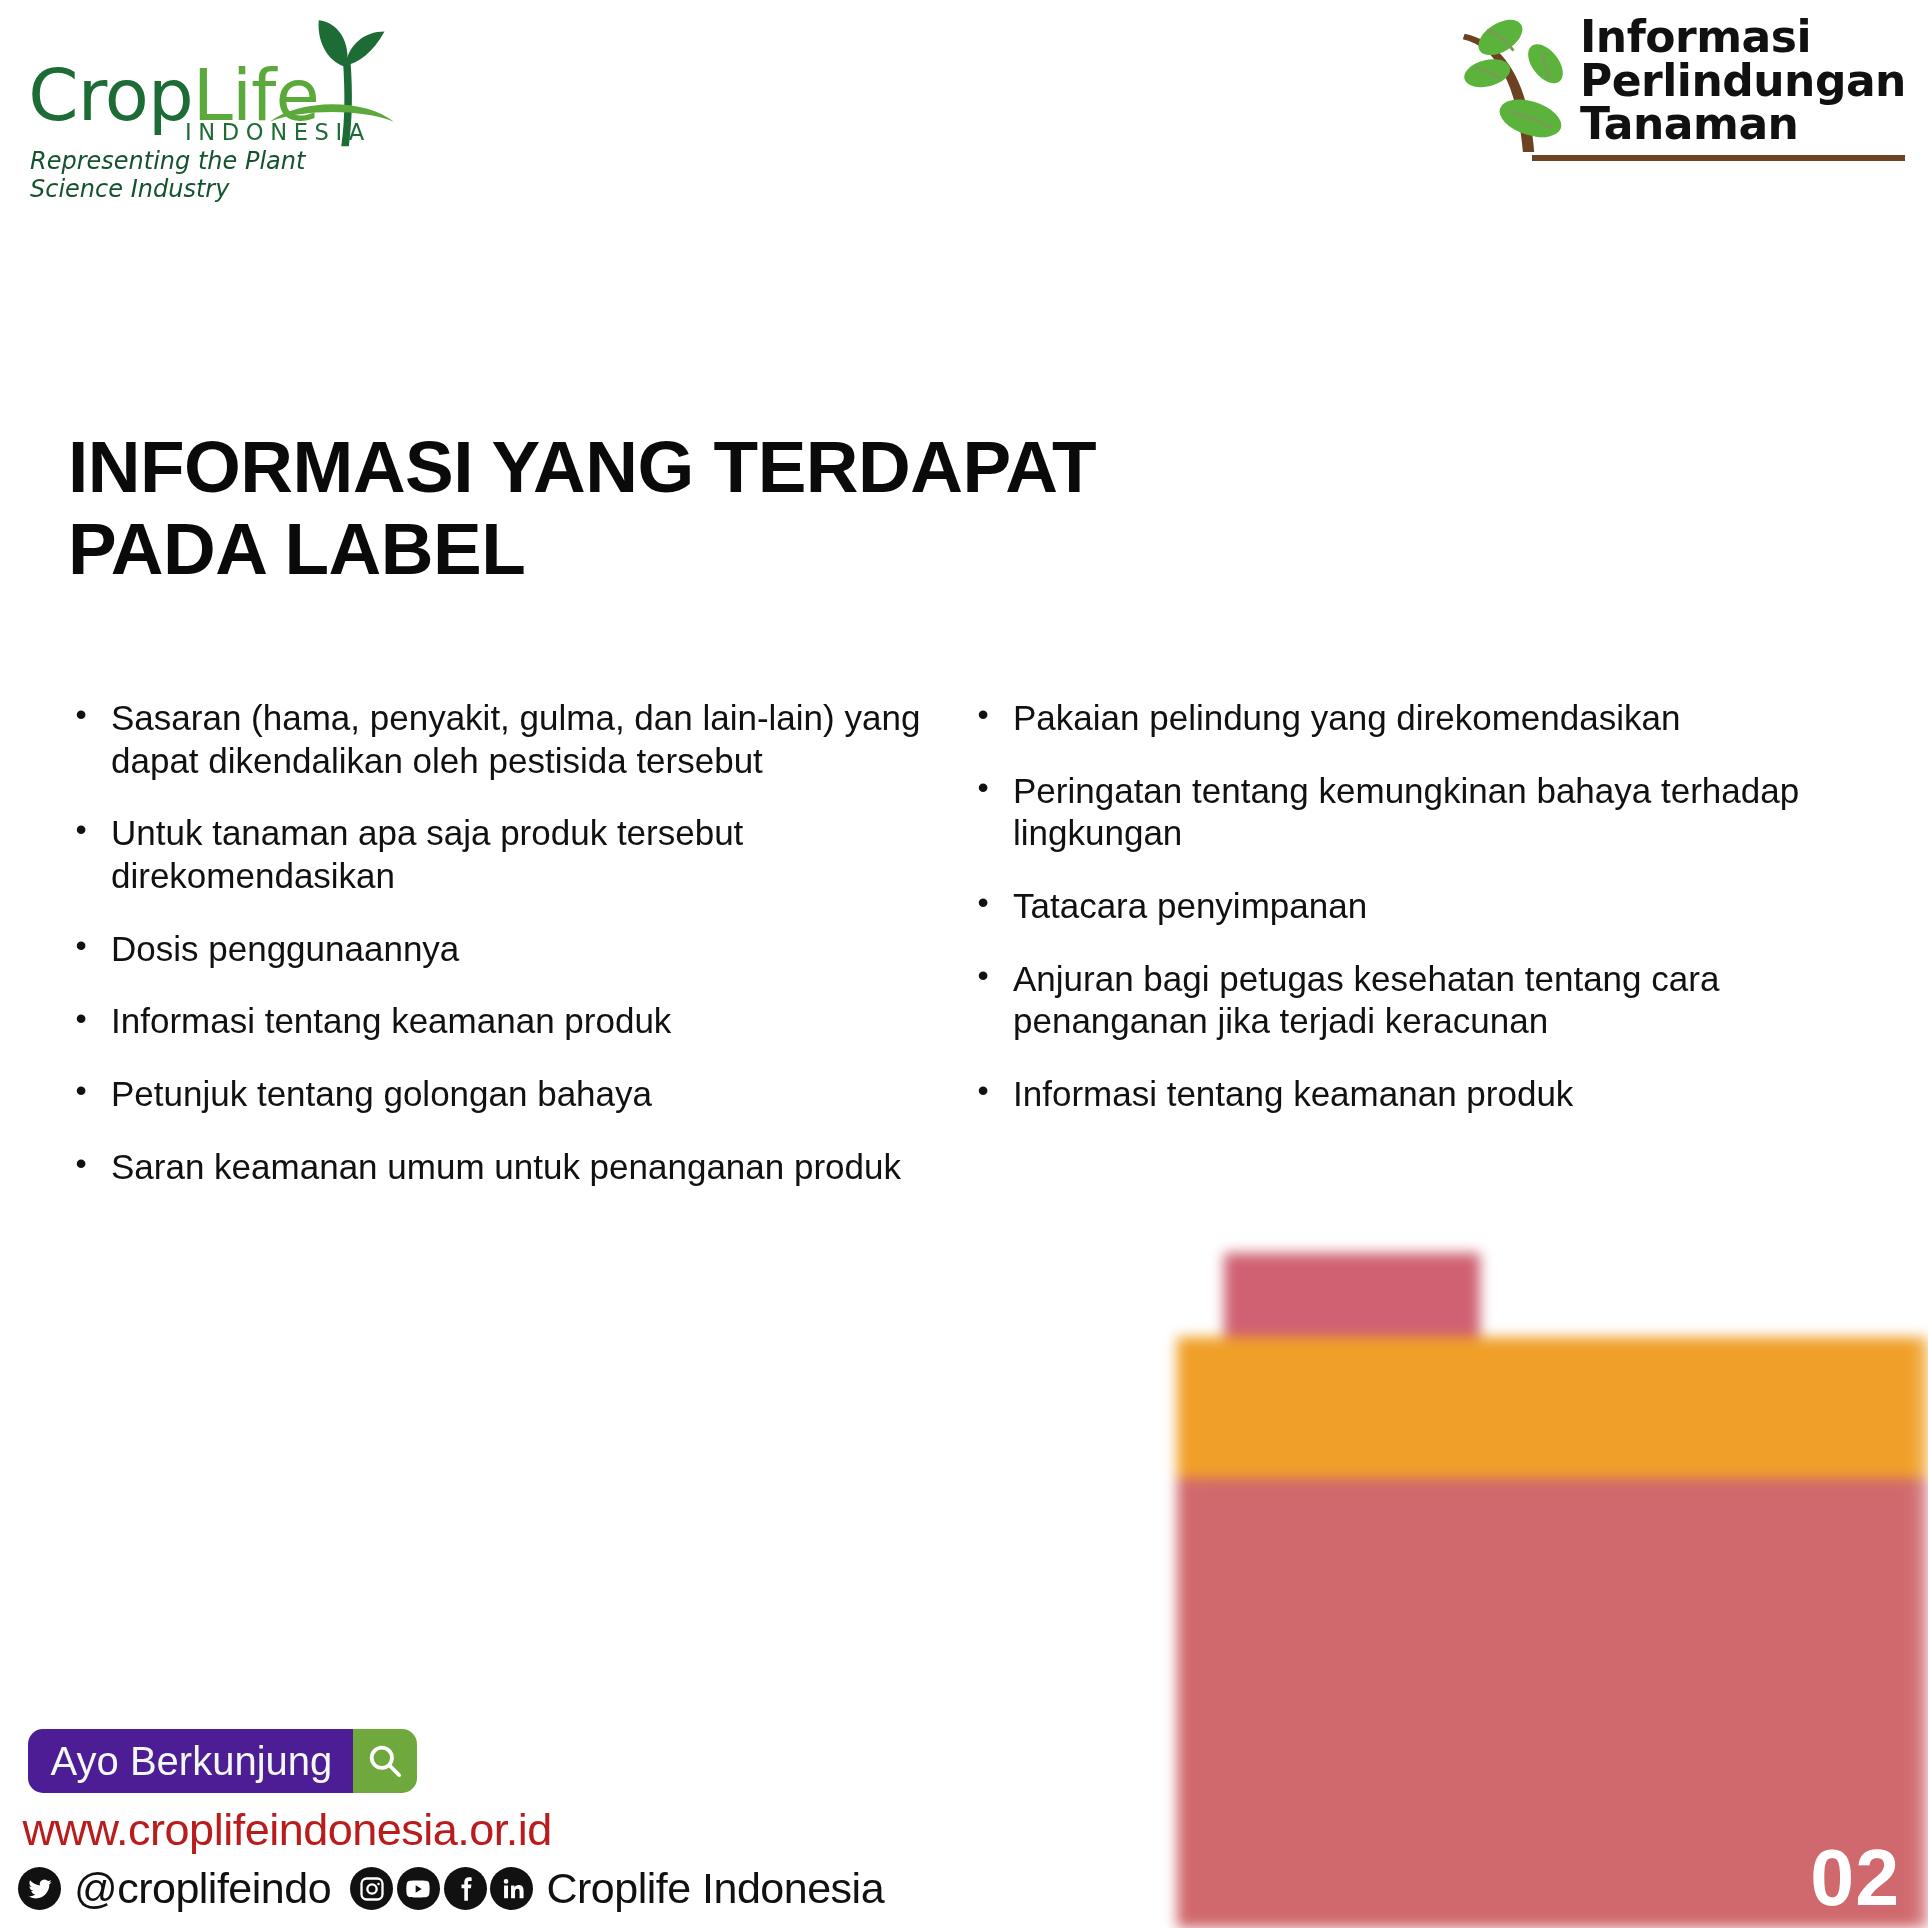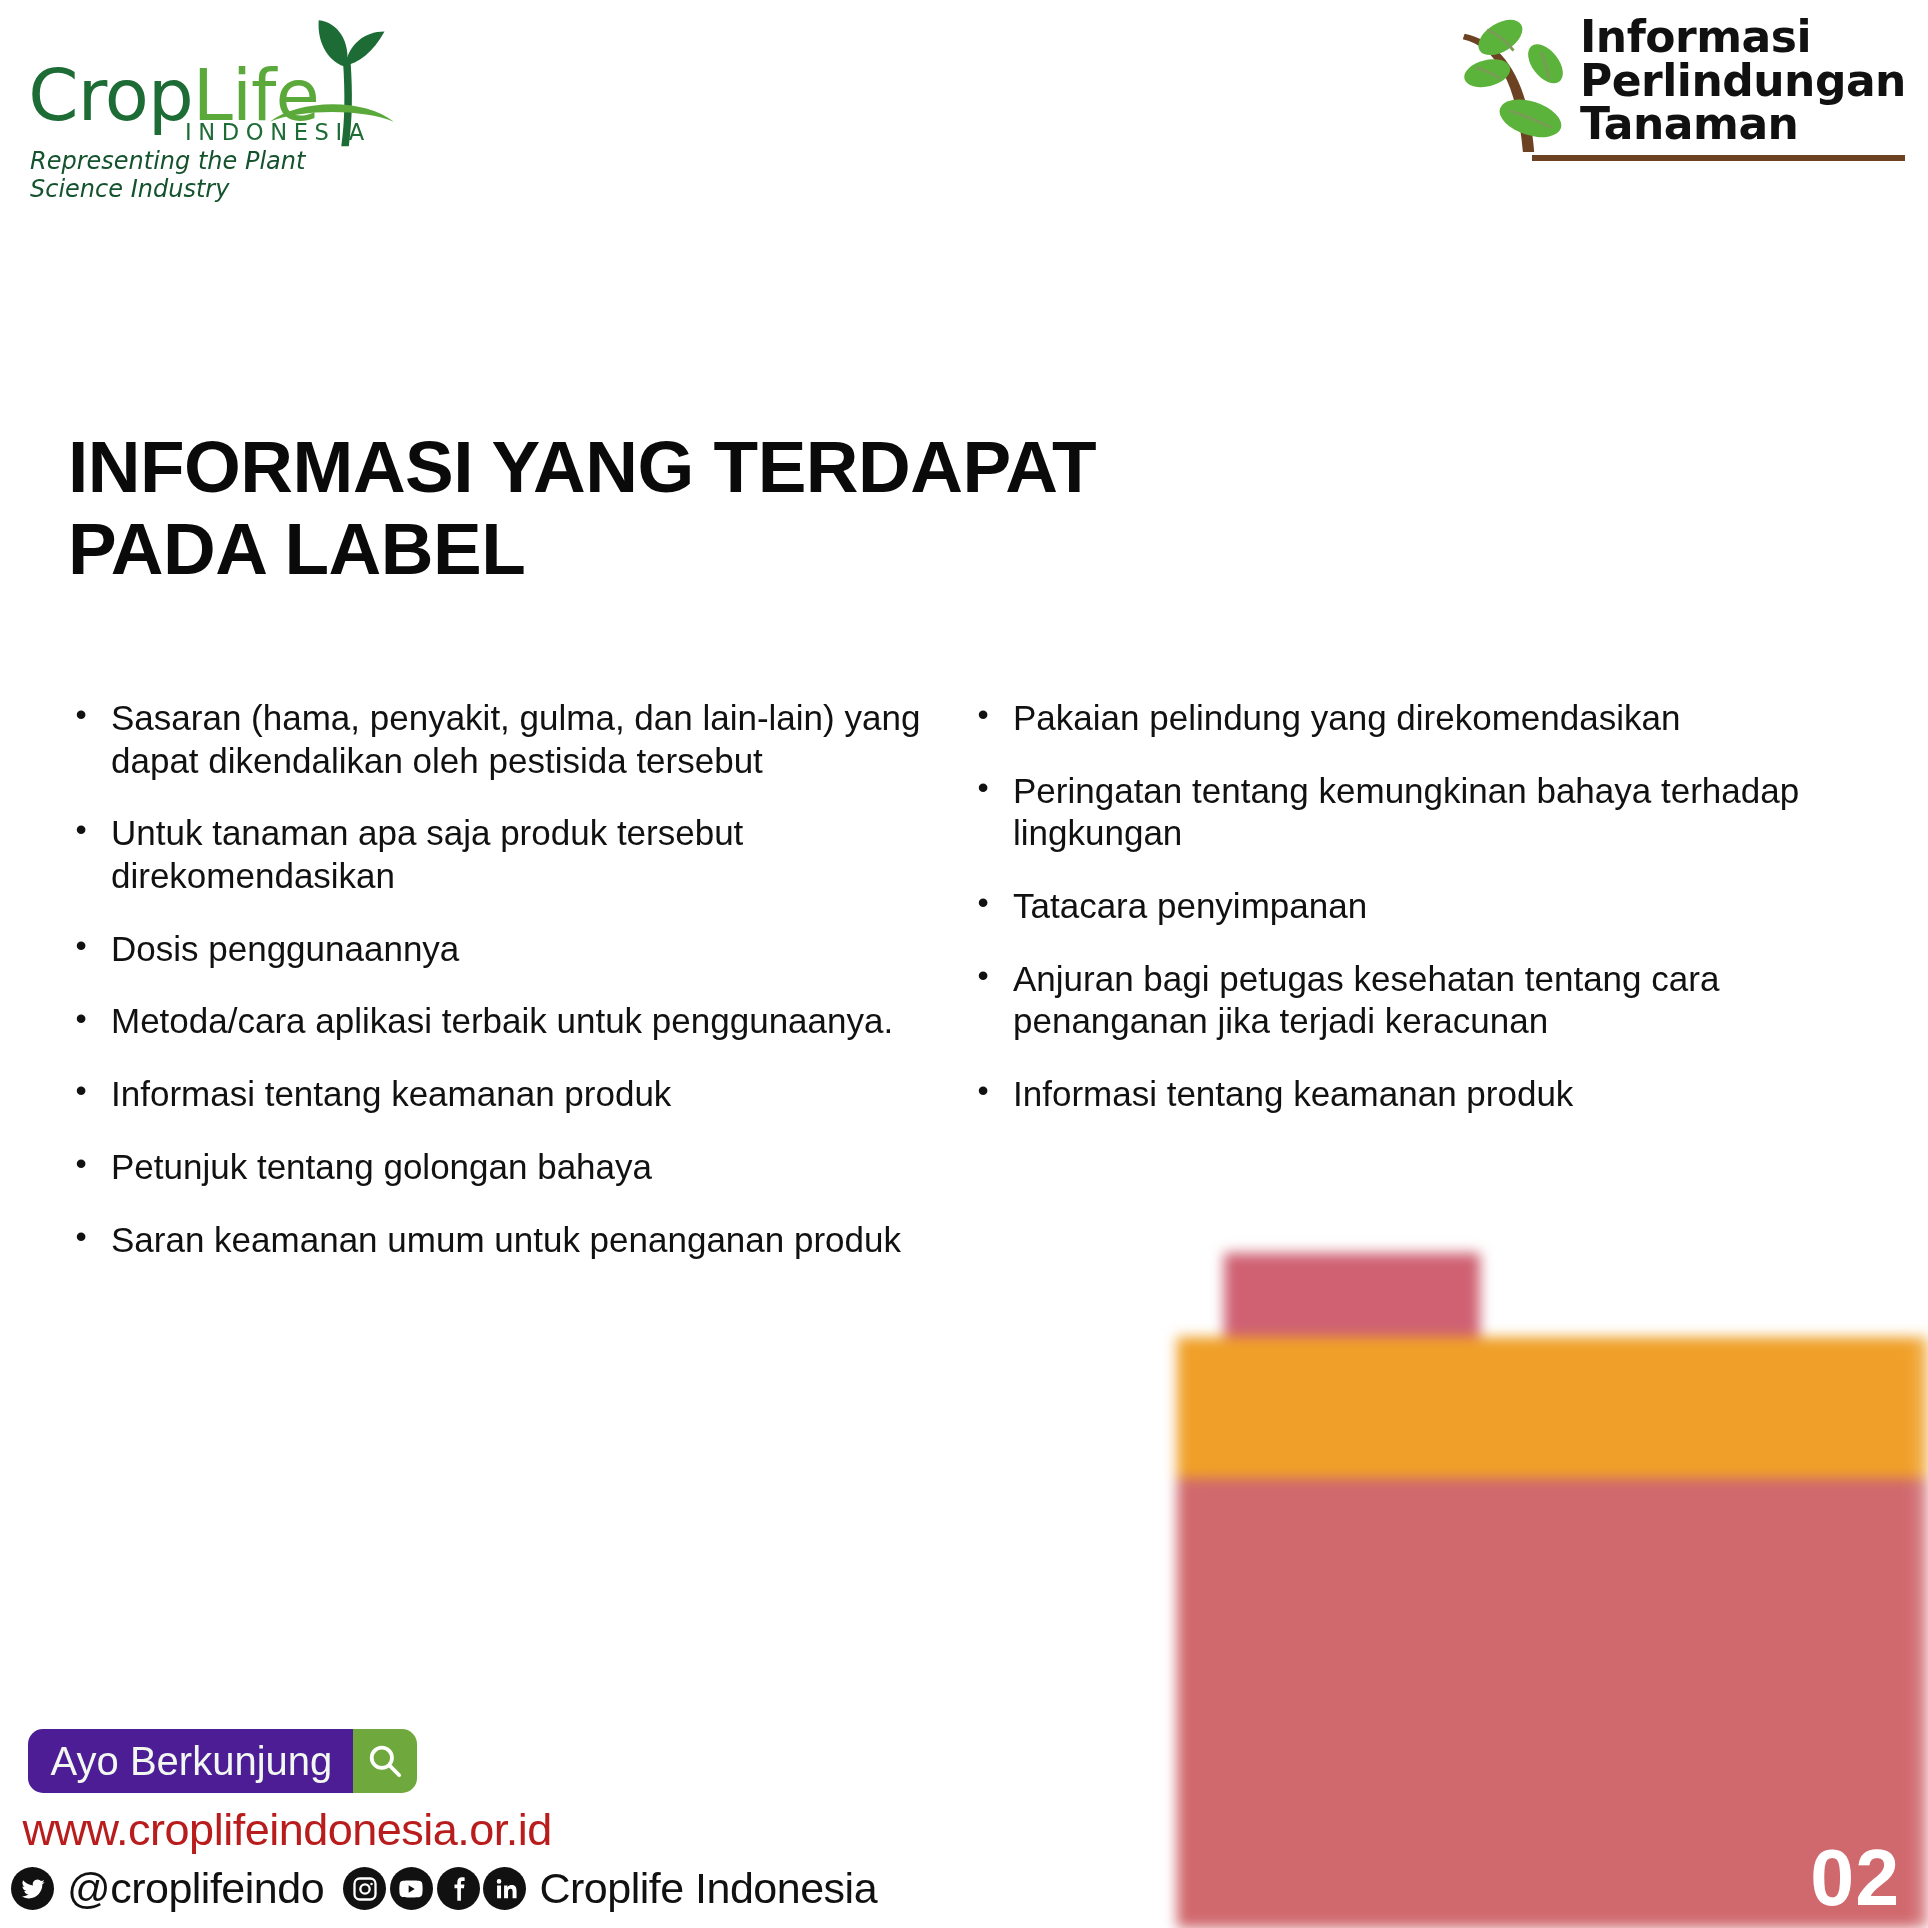--- a/index.html
+++ b/index.html
@@ -159,21 +159,21 @@
   }
   .visit-search svg { width:38px; height:38px; }
 
   .site-url {
     position:absolute; left:22.6px; top:83px;
     font-family:"Liberation Sans", sans-serif;
     font-size:45px; color:#b91c1c;
     letter-spacing:-0.5px;
   }
   .social-row {
-    position:absolute; left:11px; top:143px;
+    position:absolute; left:18px; top:143px;
     display:flex; align-items:center; gap:0px;
     font-family:"Liberation Sans", sans-serif;
     font-size:43px; color:#111111;
     letter-spacing:-0.5px;
   }
   .sicon {
     width:43px; height:43px; border-radius:50%;
     background:#111111; display:inline-flex;
     align-items:center; justify-content:center;
     flex:0 0 auto;
@@ -226,21 +226,20 @@
   </div>
 
   <h1 class="title">INFORMASI YANG TERDAPAT PADA LABEL</h1>
 
   <div class="columns">
     <div class="col col-left">
       <ul class="bullets">
         <li>Sasaran (hama, penyakit, gulma, dan lain-lain) yang dapat dikendalikan oleh pestisida tersebut</li>
         <li>Untuk tanaman apa saja produk tersebut direkomendasikan</li>
         <li>Dosis penggunaannya</li>
-        <li>Metoda/cara aplikasi terbaik untuk penggunaanya.</li>
         <li>Informasi tentang keamanan produk</li>
         <li>Petunjuk tentang golongan bahaya</li>
         <li>Saran keamanan umum untuk penanganan produk</li>
       </ul>
     </div>
     <div class="col col-right">
       <ul class="bullets">
         <li>Pakaian pelindung yang direkomendasikan</li>
         <li>Peringatan tentang kemungkinan bahaya terhadap lingkungan</li>
         <li>Tatacara penyimpanan</li>

